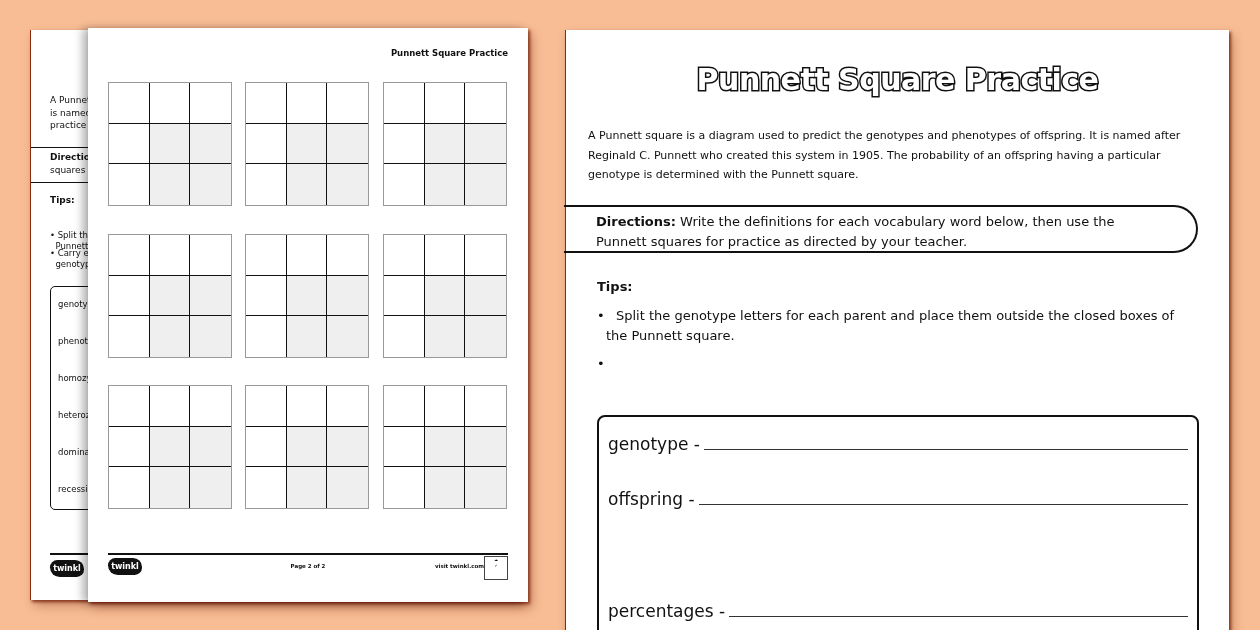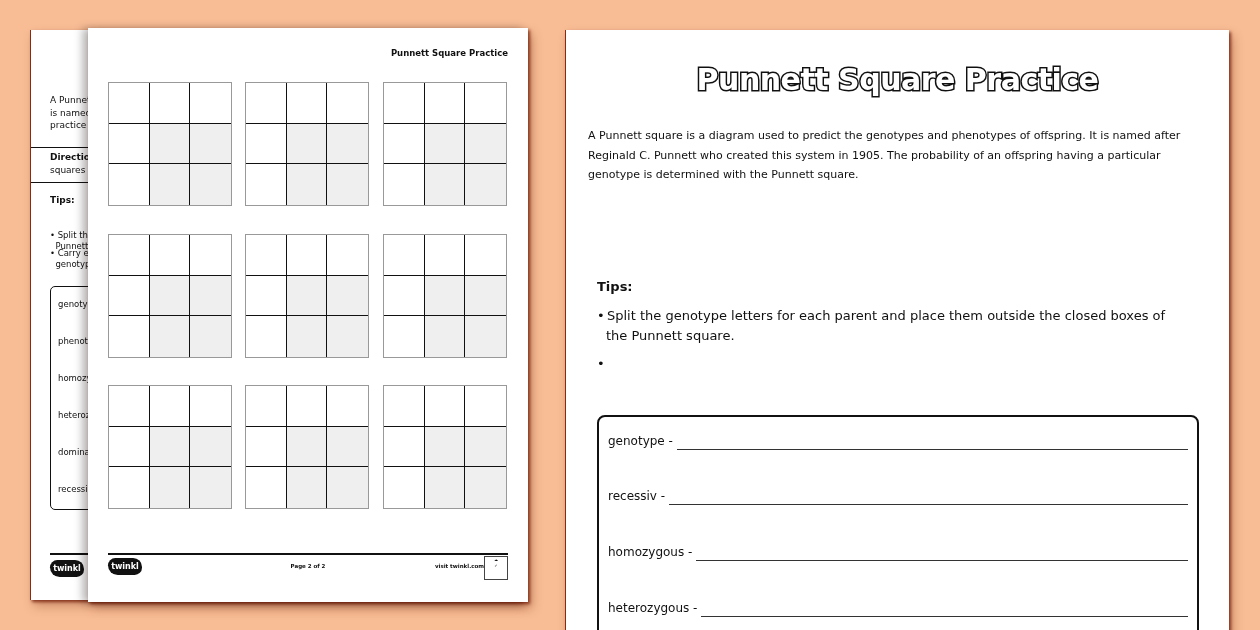--- a/index.html
+++ b/index.html
@@ -49,21 +49,21 @@
     -webkit-text-stroke:3px #111; paint-order:stroke fill;
     text-shadow:0 0 1px #111;
   }
   .intro { position:absolute; left:22px; top:96px; width:610px; font-size:11px; line-height:19.5px; }
   .dir-box { position:absolute; left:-2px; top:175px; width:634px; height:48px; border:2px solid #111; border-left:none; border-radius:0 26px 26px 0; box-sizing:border-box; }
   .dir-box p { margin:0; position:absolute; left:32px; top:5px; width:570px; font-size:13px; line-height:19.5px; }
   .tips-label { position:absolute; left:31px; top:249px; font-size:13px; font-weight:bold; }
   .tip { position:absolute; left:31px; width:580px; font-size:13px; line-height:19.5px; padding-left:9px; }
   .tip .bullet { position:absolute; left:0; top:0; }
   .vocab { position:absolute; left:31px; top:385px; width:602px; height:260px; border:2px solid #111; border-radius:8px; box-sizing:border-box; }
-  .vocab-row { position:absolute; left:9px; right:9px; height:20px; display:flex; font-size:12px; }
+  .vocab-row { position:absolute; left:9px; right:9px; height:20px; display:flex; align-items:flex-end; font-size:17px; }
   .vocab-row .line { flex:1; border-bottom:1px solid #333; margin-left:4px; margin-bottom:4px; }
 </style>
 </head>
 <body>
 
 <div class="page" id="back-page">
   <div class="bp-intro"><span>A Punnet</span>
 <span>is named</span>
 <span>practice</span></div>
   <div class="bp-dir">
@@ -193,34 +193,33 @@
   <div class="fp-rule"></div>
   <div class="logo" style="left:20px; top:530px;">twinkl</div>
   <div class="fp-page">Page 2 of 2</div>
   <div class="fp-visit">visit twinkl.com</div>
   <div class="badge">☁<br>✓</div>
 </div>
 
 <div class="page" id="main-page">
   <div class="title">Punnett Square Practice</div>
   <div class="intro">A Punnett square is a diagram used to predict the genotypes and phenotypes of offspring. It is named after Reginald C. Punnett who created this system in 1905. The probability of an offspring having a particular genotype is determined with the Punnett square.</div>
+  <div class="dir-box">
+    <p><b>Directions:</b><span> Write the definitions for each vocabulary word below, then use the Punnett squares for practice as directed by your teacher.</span></p>
+  </div>
   <div class="tips-label">Tips:</div>
-  <div class="tip" style="top:276px"><span class="bullet">•</span><span style="margin-left:1px">Split the genotype letters for each parent and place them outside the closed boxes of the Punnett square.</span></div>
+  <div class="tip" style="top:276px"><span class="bullet">•</span><span style="margin-left:10px">Split the genotype letters for each parent and place them outside the closed boxes of the Punnett square.</span></div>
   <div class="tip" style="top:324px"><span class="bullet">•</span></div>
   <div class="vocab">
     <div class="vocab-row" style="top:17px">
       <span>genotype -</span>
         <span class="line"></span>
     </div>
     <div class="vocab-row" style="top:72px">
-      <span>recessiv -</span>
+      <span>offspring -</span>
         <span class="line"></span>
     </div>
-    <div class="vocab-row" style="top:128px">
-      <span>homozygous -</span>
+    <div class="vocab-row" style="top:184px">
+      <span>percentages -</span>
         <span class="line"></span>
     </div>
-    <div class="vocab-row" style="top:184px">
-      <span>heterozygous -</span>
-        <span class="line"></span>
-    </div>
   </div>
 </div>
 
 </body></html>

